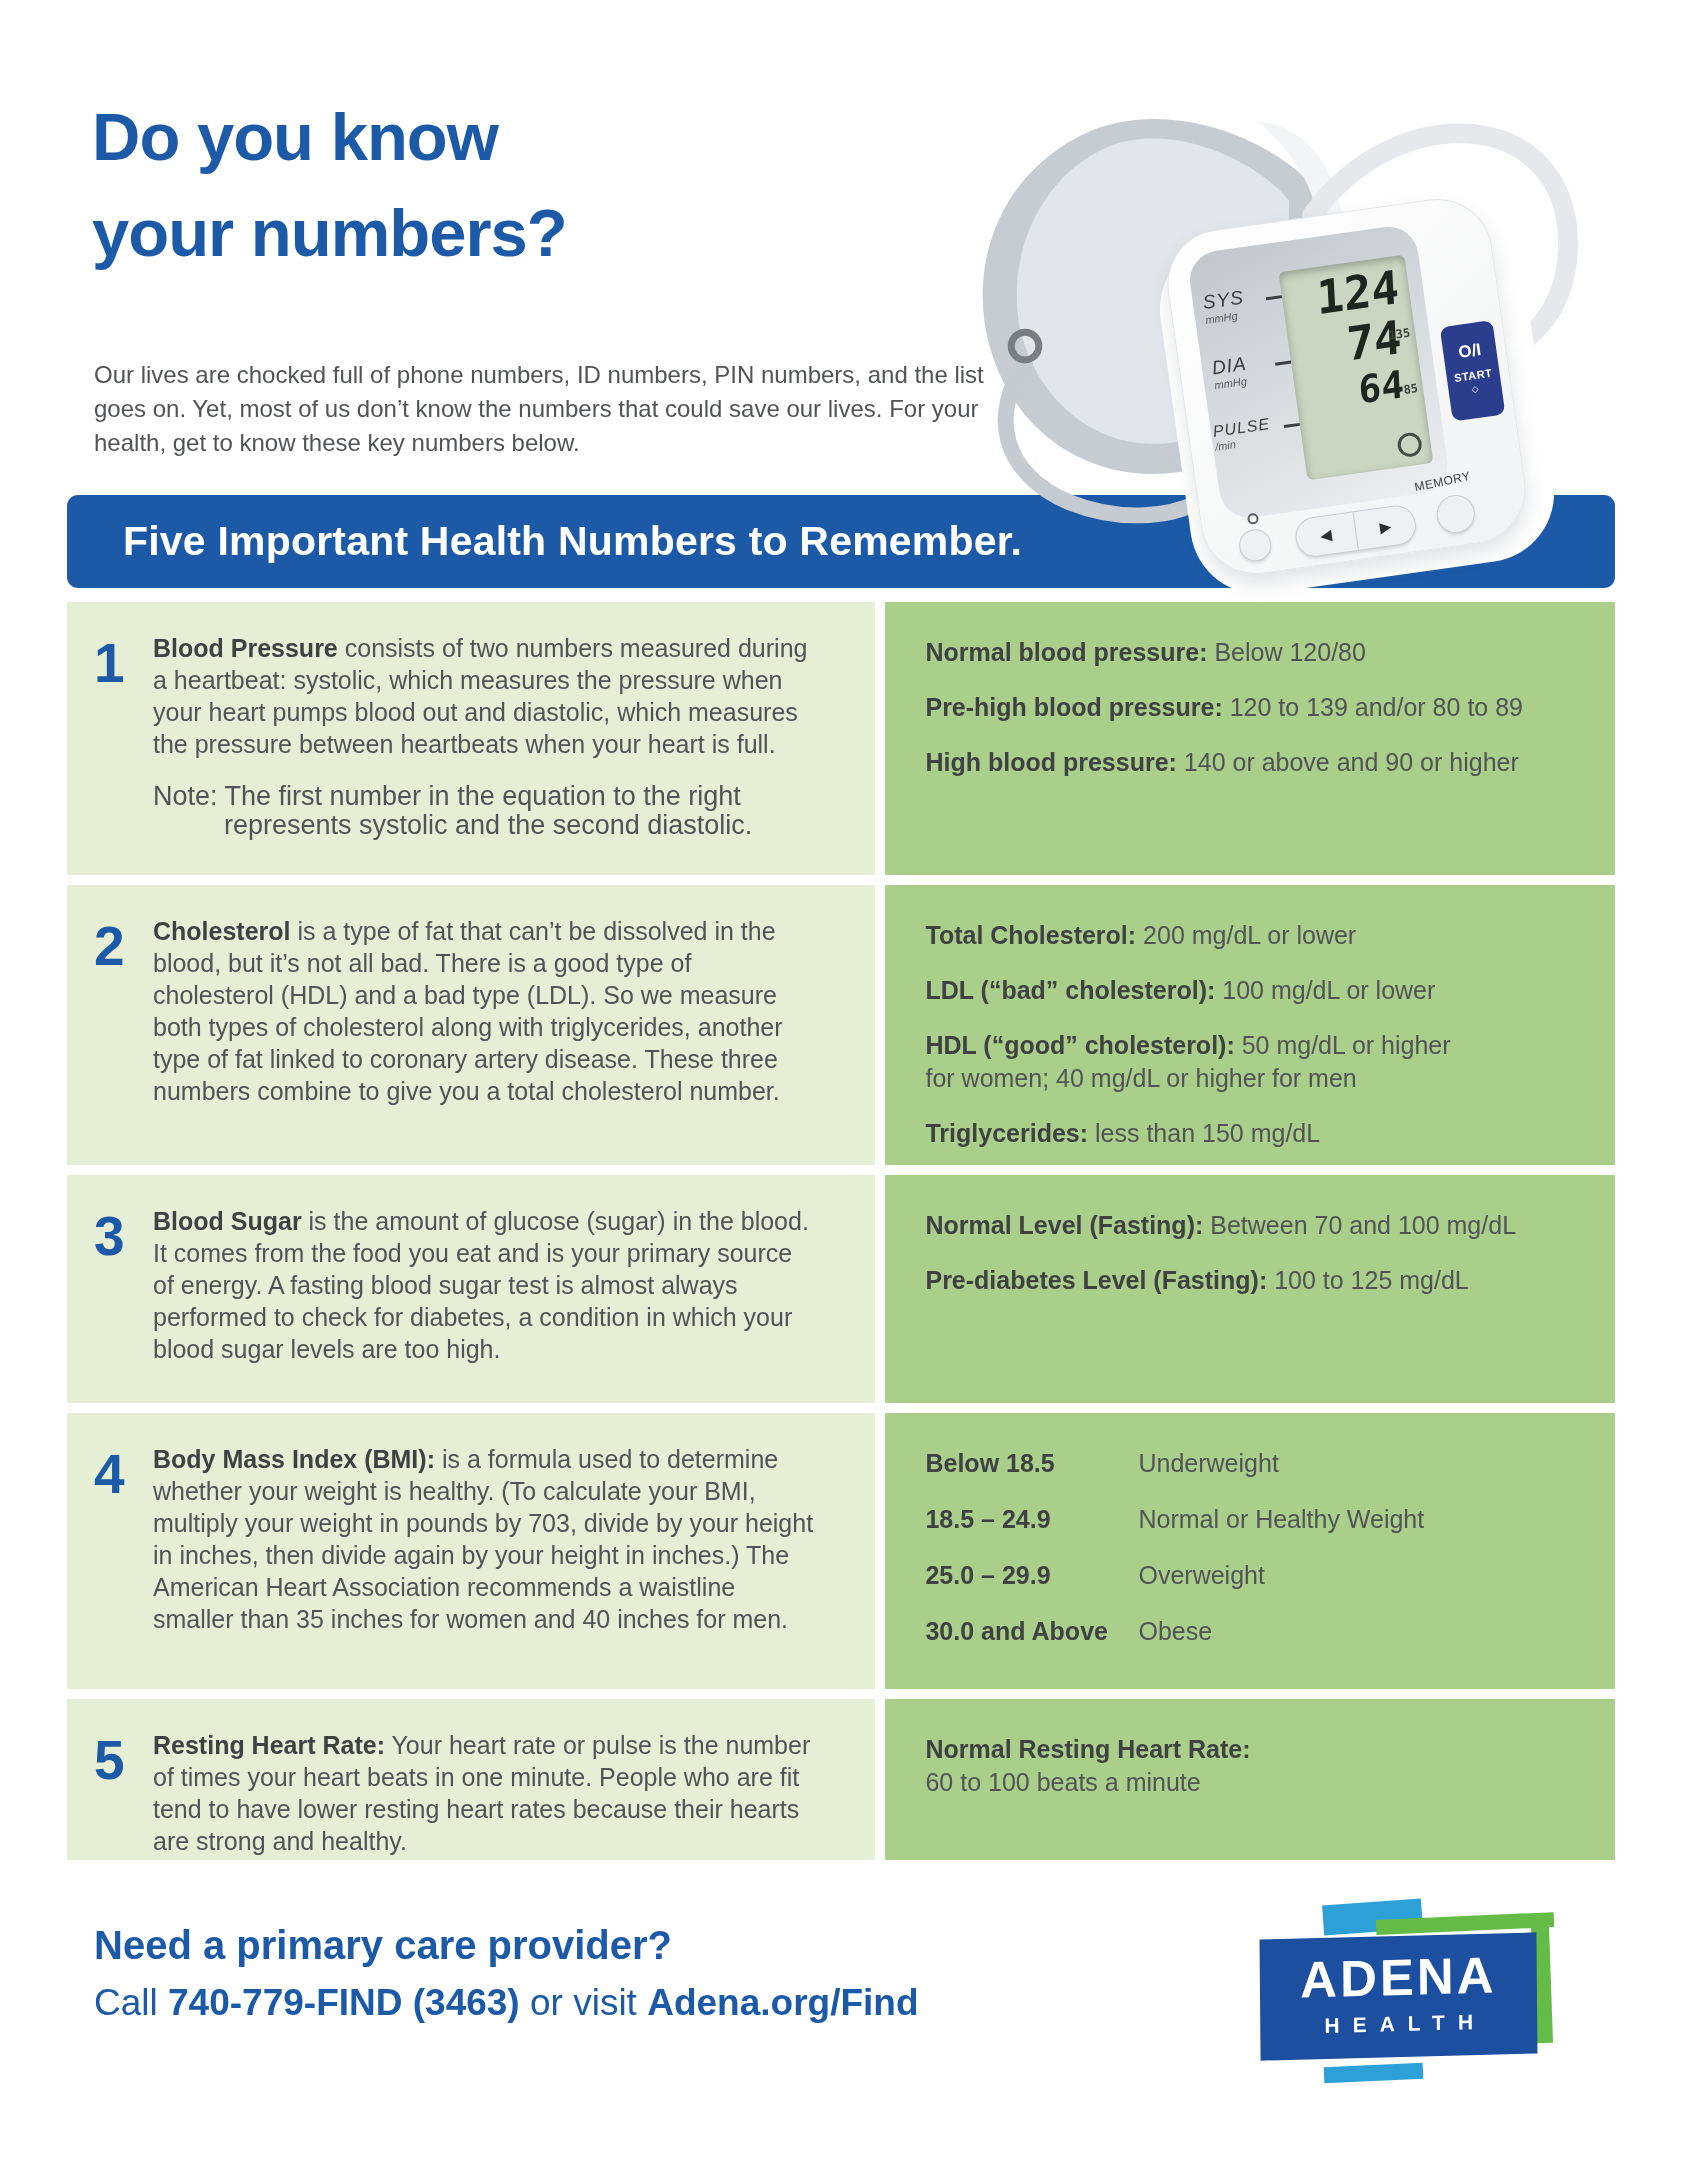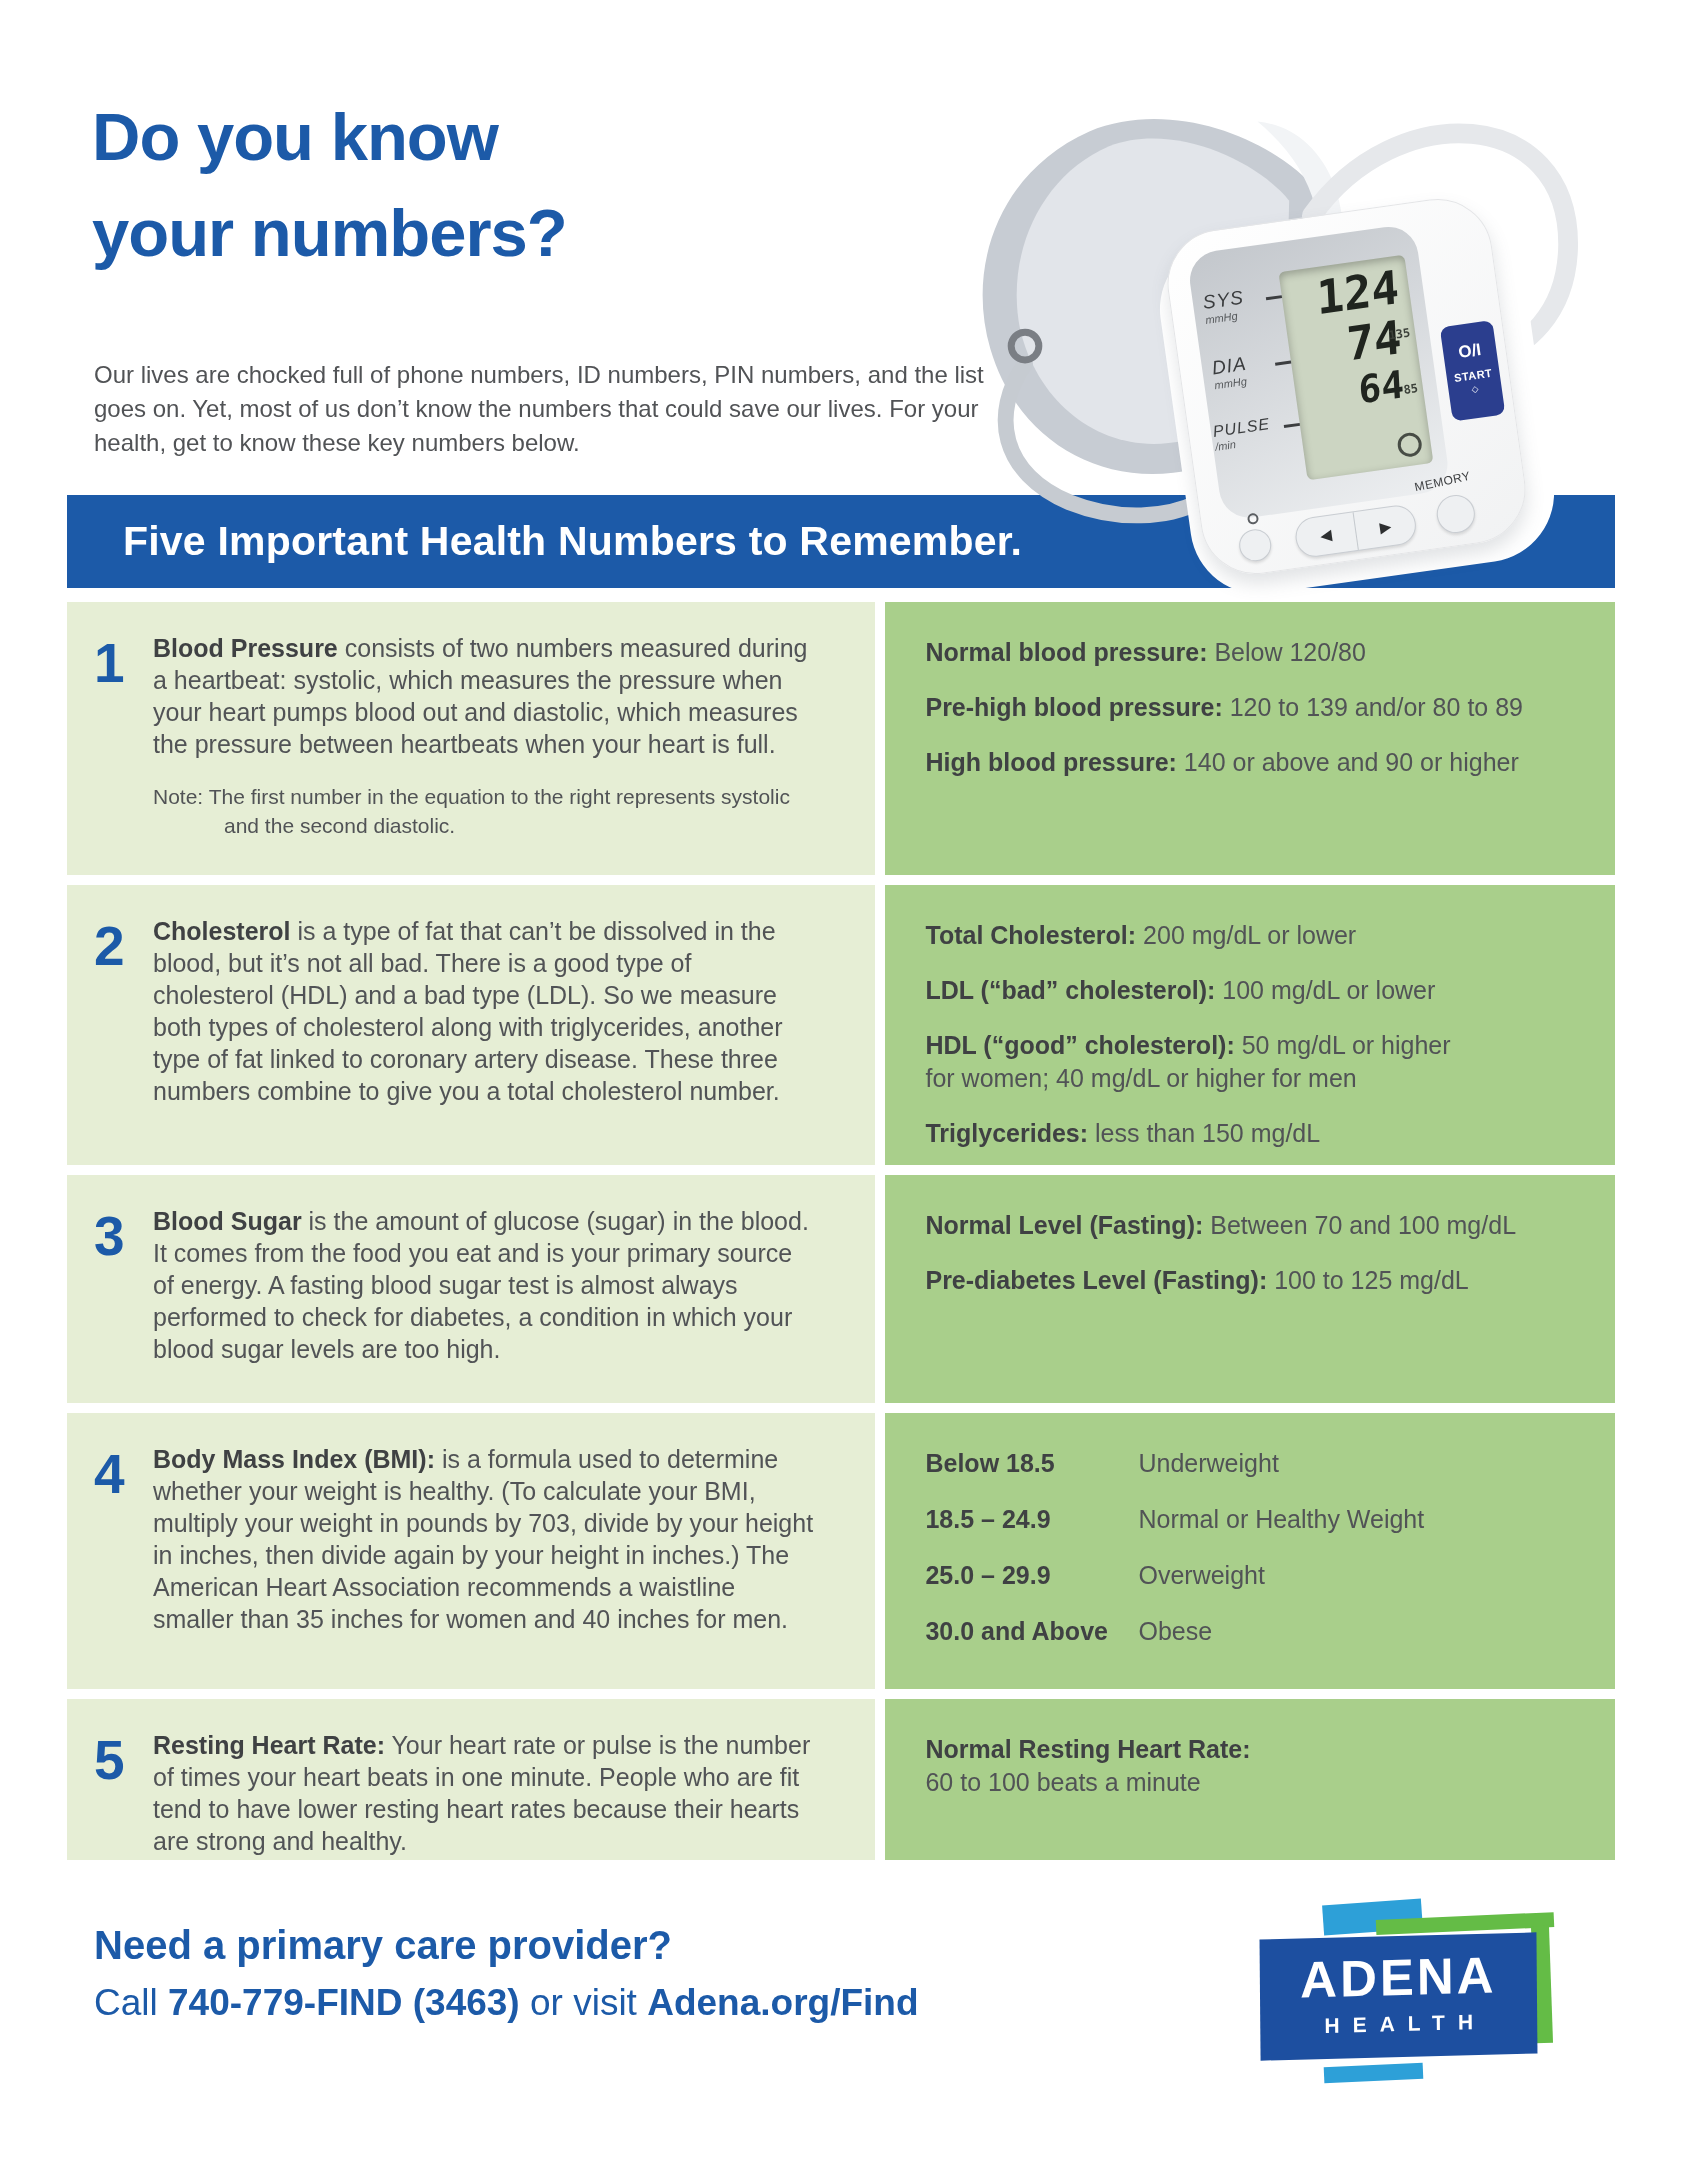--- a/index.html
+++ b/index.html
@@ -13,21 +13,21 @@
   }
   *{margin:0;padding:0;box-sizing:border-box;}
   body{background:#fff;font-family:"Liberation Sans",sans-serif;}
   .page{position:relative;width:1683px;height:2178px;background:#fff;overflow:hidden;}
 
   
   .title{position:absolute;left:92px;top:89px;font-size:67px;line-height:96px;font-weight:bold;color:var(--blue);letter-spacing:-1px;}
   .intro{position:absolute;left:94px;top:358px;width:896px;font-size:24px;line-height:34px;color:var(--txt);}
 
   
-  .banner{position:absolute;left:67px;top:495px;width:1548px;height:93px;background:var(--blue);z-index:1;}
+  .banner{position:absolute;left:67px;top:495px;width:1548px;height:93px;background:var(--blue);z-index:1;border-radius:11px;}
   .banner span{display:block;padding-left:56px;line-height:93px;font-size:41px;font-weight:bold;color:#fff;letter-spacing:0.2px;}
 
   
   .monitor{position:absolute;left:931px;top:77px;width:653px;height:554px;z-index:2;}
   .photo-svg{position:absolute;left:0;top:0;}
   .photo-white{position:absolute;left:243px;top:146px;width:366px;height:356px;border-radius:69px;background:#fff;transform:rotate(-8deg);}
   .device{position:absolute;left:252px;top:136px;width:327px;height:347px;border-radius:55px;background:linear-gradient(145deg,#ffffff,#f1f2f3);border:1px solid #e4e5e7;transform:rotate(-8deg);box-shadow:0 10px 18px rgba(90,100,110,.18);}
   .panel{position:absolute;left:22px;top:20px;width:230px;height:269px;border-radius:30px;background:linear-gradient(160deg,#c3c7cc,#edeff1);}
   .lcd{position:absolute;left:111px;top:50px;width:127px;height:210px;border-radius:6px;background:#ccd5c2;box-shadow:inset 0 3px 8px rgba(0,0,0,.28);}
   .lcd-vals{position:absolute;right:14px;top:6px;text-align:right;font-family:"DejaVu Sans Mono",monospace;font-weight:bold;color:#20251f;transform:skewX(-5deg);}
@@ -62,21 +62,21 @@
   .row .left{width:809px;background:var(--lt-green);display:flex;padding:30px 28px 0 27px;}
   .row .right{width:730px;background:var(--md-green);padding:34px 38px 0 40px;}
   .r1{height:273px;} .r2{height:280px;} .r3{height:228px;} .r4{height:276px;} .r5{height:161px;}
   .row .left,.row .right{height:100%;}
   .r1 .left,.r1 .right{height:273px;} .r2 .left,.r2 .right{height:280px;}
   .r3 .left,.r3 .right{height:228px;} .r4 .left,.r4 .right{height:276px;}
   .r5 .left,.r5 .right{height:161px;}
   .num{width:59px;font-size:55px;font-weight:bold;color:var(--blue);line-height:55px;margin-top:4px;}
   .body-text{width:661px;font-size:25px;line-height:32px;color:var(--txt);}
   .body-text .lead{font-weight:bold;color:var(--txt-bold);}
-  .note{margin-top:22px;font-size:21px;line-height:29px;color:var(--txt);padding-left:71px;text-indent:-71px;}
+  .note{margin-top:22px;font-size:27px;line-height:29px;color:var(--txt);padding-left:71px;text-indent:-71px;}
   .fact{font-size:25px;line-height:33px;color:var(--txt);margin-bottom:22px;}
   .fact b{color:var(--txt-bold);}
   .fact .val{white-space:pre-line;}
   .fact .block{display:block;}
   .bmi-row{display:flex;font-size:25px;line-height:33px;margin-bottom:23px;color:var(--txt);}
   .bmi-range{width:213px;font-weight:bold;color:var(--txt-bold);}
 
   
   .footer-head{position:absolute;left:94px;top:1923px;font-size:40px;font-weight:bold;color:var(--blue);}
   .footer-call{position:absolute;left:94px;top:1982px;font-size:37px;color:var(--blue);}

